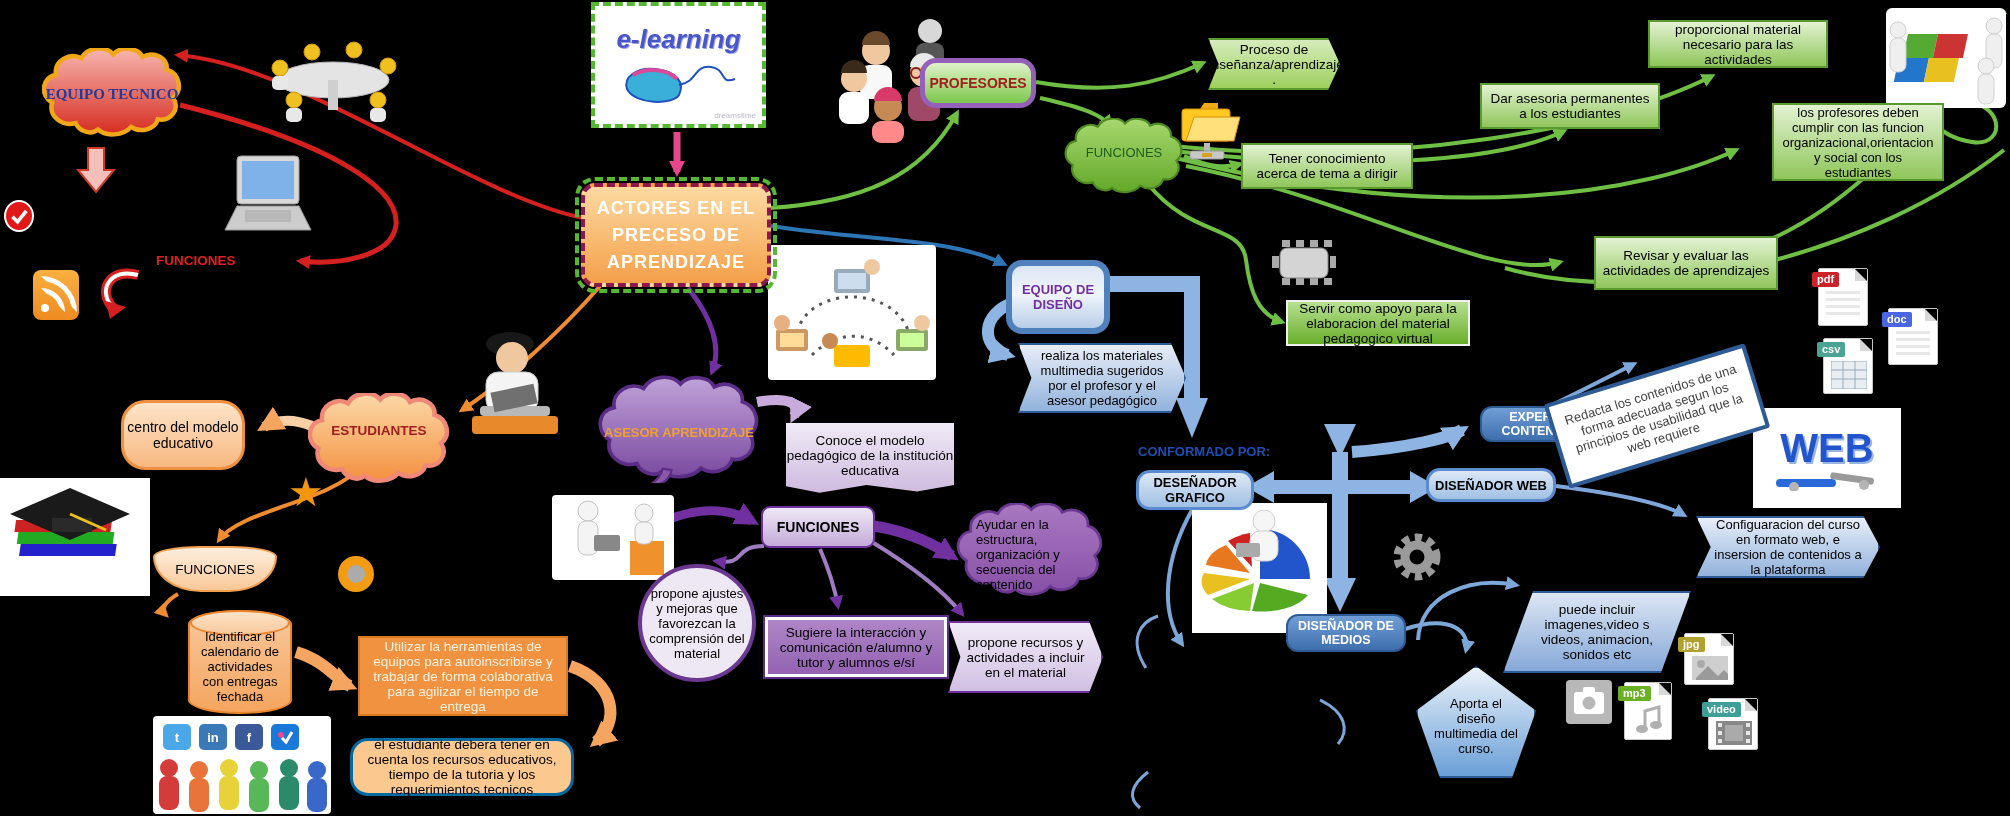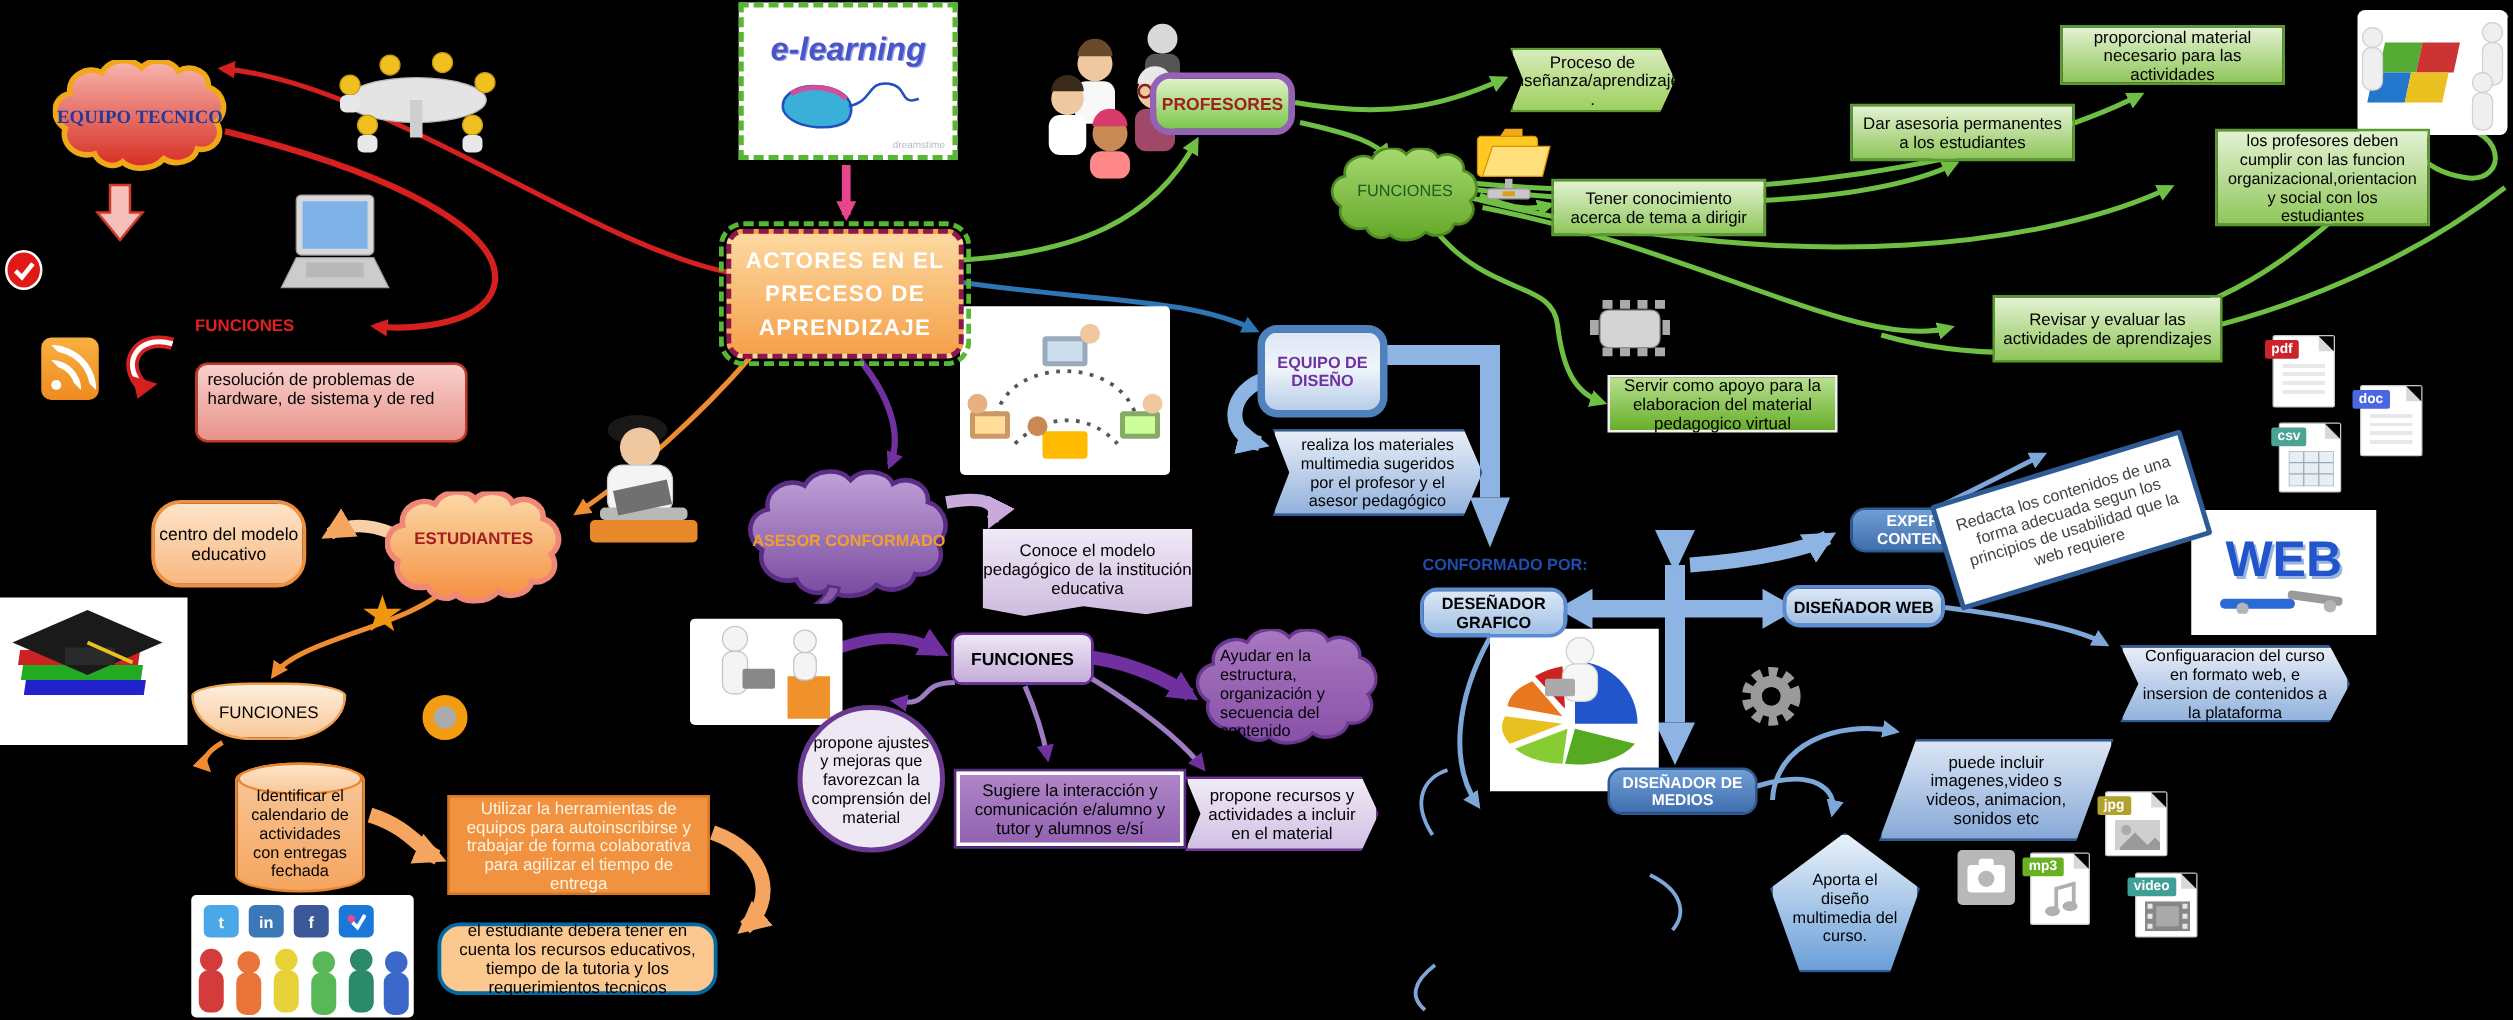--- a/index.html
+++ b/index.html
@@ -538,23 +538,20 @@
     <span>ACTORES EN EL PRECESO DE APRENDIZAJE</span>
   </div>
 
   <div class="abs node" style="left:42px;top:48px;width:140px;height:92px;">
     <svg style="position:absolute;inset:0;" viewBox="0 0 220 140" preserveAspectRatio="none">
         <use href="#cloudPath" fill="url(#gRed)" stroke="#f0a818" stroke-width="7"></use>
       </svg>
     <div class="cloudtxt" style="color:#223a9a;font-family:'Liberation Serif',serif;font-size:15px;">EQUIPO TECNICO</div>
   </div>
   <div class="abs node" style="left:156px;top:253px;width:100px;color:#e02020;font-weight:bold;font-size:13.5px;">FUNCIONES</div>
-  <div class="abs node redbox" style="left:156px;top:290px;width:218px;height:64px;">
-    <span>resolución de problemas de hardware, de sistema y de red</span>
-  </div>
 
   <div class="abs node profes ctr" style="left:920px;top:58px;width:116px;height:50px;">
     <span>PROFESORES</span>
   </div>
   <div class="abs node banner-green ctr" style="left:1208px;top:38px;width:132px;height:52px;">
     <span>Proceso de enseñanza/aprendizaje .</span>
   </div>
   <div class="abs node" style="left:1064px;top:118px;width:120px;height:68px;">
     <svg style="position:absolute;inset:0;" viewBox="0 0 220 140" preserveAspectRatio="none">
         <use href="#cloudPath" fill="url(#gGreenC)" stroke="#4e8a1f" stroke-width="4"></use>
@@ -634,37 +631,37 @@
   </div>
   <div class="abs node orangeround ctr" style="left:350px;top:738px;width:224px;height:58px;padding:2px 8px;">
     <span>el estudiante debera tener en cuenta los recursos educativos, tiempo de la tutoria y los requerimientos tecnicos</span>
   </div>
 
   <div class="abs node" style="left:598px;top:373px;width:162px;height:118px;">
     <svg style="position:absolute;inset:0;" viewBox="0 0 220 150" preserveAspectRatio="none">
       <use href="#cloudPath" fill="url(#gPurpC)" stroke="#5c2d86" stroke-width="5"></use>
       <path d="M100,132 C96,148 82,154 70,152 C80,146 86,138 88,130 Z" fill="#8a58a8" stroke="#5c2d86" stroke-width="3"></path>
     </svg>
-    <div class="cloudtxt" style="color:#f0a030;font-size:13px;">ASESOR CONFORMADO</div>
+    <div class="cloudtxt" style="color:#f0a030;font-size:13px;">ASESOR APRENDIZAJE</div>
   </div>
   <div class="abs node docshape ctr" style="left:786px;top:423px;width:168px;height:72px;padding-bottom:8px;">
     <span>Conoce el modelo pedagógico de la institución educativa</span>
   </div>
   <div class="abs node purplechip ctr" style="left:761px;top:506px;width:114px;height:42px;">
     <span>FUNCIONES</span>
   </div>
   <div class="abs node circle-purple ctr" style="left:638px;top:564px;width:118px;height:118px;padding:6px;">
     <span>propone ajustes y mejoras que favorezcan la comprensión del material</span>
   </div>
   <div class="abs node sugiere ctr" style="left:763px;top:615px;width:186px;height:64px;">
     <span>Sugiere la interacción y comunicación e/alumno y tutor y alumnos e/sí</span>
   </div>
   <div class="abs node" style="left:956px;top:503px;width:148px;height:102px;">
     <svg style="position:absolute;inset:0;" viewBox="0 0 220 140" preserveAspectRatio="none">
         <use href="#cloudPath" fill="url(#gPurpD)" stroke="#6a3890" stroke-width="4"></use>
       </svg>
     <div class="cloudtxt" style="font-weight:normal;font-size:13px;padding:12px 20px;text-align:left;">Ayudar en la estructura, organización y secuencia del contenido</div>
   </div>
-  <div class="abs node banner-purple ctr" style="left:948px;top:621px;width:155px;height:60px;justify-content:flex-end;">
+  <div class="abs node banner-purple ctr" style="left:948px;top:621px;width:155px;height:72px;justify-content:flex-end;">
     <span>propone recursos y actividades a incluir en el material</span>
   </div>
 
 </div>
 
 </body></html>

